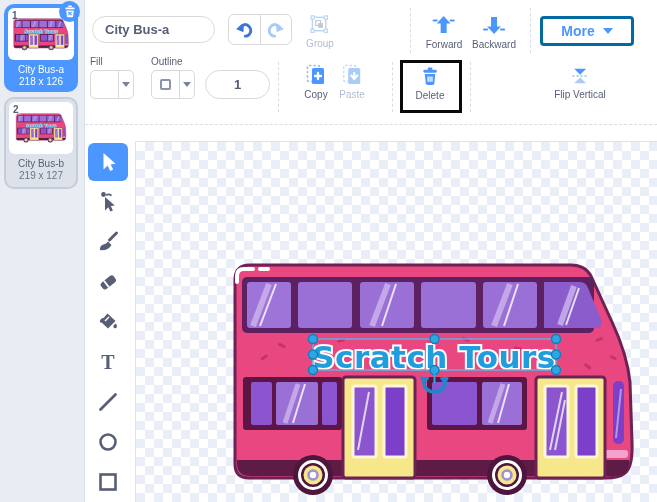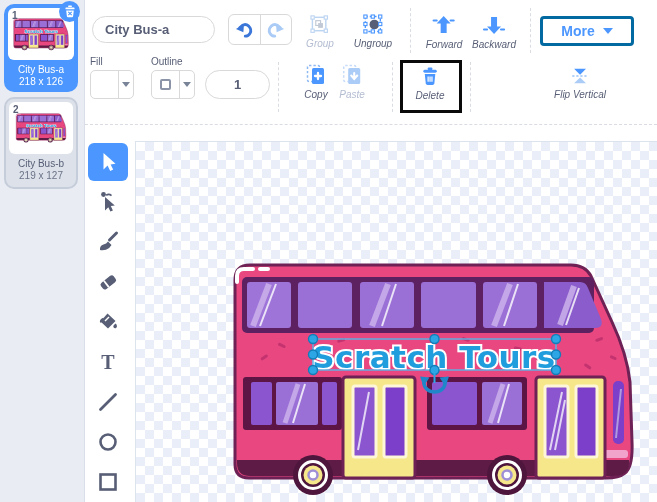--- a/index.html
+++ b/index.html
@@ -27,21 +27,21 @@
   
   .name-input{position:absolute;left:92px;top:16px;width:123px;height:27px;border:1px solid #d9d9d9;
               border-radius:18px;padding:0 12px;font-family:"Liberation Sans",sans-serif;
               font-size:13px;font-weight:bold;color:#575e75;outline:none;background:#fff;}
   .undo-pair{position:absolute;left:228px;top:14px;width:64px;height:31px;border:1px solid #d9d9d9;
              border-radius:6px;display:flex;background:#fff;}
   .half{flex:1;display:flex;align-items:center;justify-content:center;cursor:pointer;}
   .half+.half{border-left:1px solid #d9d9d9;}
   .tbtn{position:absolute;display:flex;flex-direction:column;align-items:center;gap:2px;
         transform:translateX(-50%);cursor:pointer;background:none;border:none;padding:0;}
-  .tbtn .lbl{font-size:10px;color:#575e75;white-space:nowrap;font-style:italic;}
+  .tbtn .lbl{font-size:10px;color:#575e75;white-space:nowrap;}
   .tbtn .lbl.dis{color:#b3bcd1;}
   .vsep{position:absolute;width:0;border-left:1px dashed #d9dde3;}
   .hsep{position:absolute;left:85px;top:124px;width:572px;border-top:1px dashed #d9dde3;}
   .more-btn{position:absolute;left:540px;top:16px;width:94px;height:30px;border:3px solid #0369a1;
             border-radius:4px;background:#fff;display:flex;align-items:center;justify-content:center;
             gap:8px;cursor:pointer;}
   .more-btn span{font-size:14px;font-weight:600;color:#4c97ff;}
   .flabel{position:absolute;font-size:10px;color:#575e75;}
   .swatch{position:absolute;top:70px;width:44px;height:29px;border:1px solid #d9d9d9;border-radius:5px;
           background:#fff;display:flex;cursor:pointer;}
@@ -226,37 +226,20 @@
           <rect x="16.8" y="3" width="3.4" height="3.4"></rect>
         <rect x="3" y="16.8" width="3.4" height="3.4"></rect>
           <rect x="16.8" y="16.8" width="3.4" height="3.4"></rect>
       </g>
       <rect x="8" y="8" width="5" height="5" fill="#ffffff" stroke="#c2c9d6" stroke-width="1.2"></rect>
       <rect x="10.5" y="10.5" width="5" height="5" fill="#c2c9d6"></rect>
     </svg>
     <span class="lbl dis">Group</span>
   </div>
 
-  <div class="tbtn" style="left:373px;top:12px;">
-    <svg width="24" height="24" viewBox="0 0 24 24">
-      <rect x="4.5" y="4.5" width="15" height="15" fill="none" stroke="#4c97ff" stroke-width="1.3" stroke-dasharray="2.4 2"></rect>
-      <circle cx="13.5" cy="12.5" r="4.8" fill="#575e75"></circle>
-      <g fill="#ffffff" stroke="#4c97ff" stroke-width="1.1">
-        <rect x="3" y="3" width="3.2" height="3.2"></rect>
-          <rect x="10.4" y="3" width="3.2" height="3.2"></rect>
-          <rect x="17.8" y="3" width="3.2" height="3.2"></rect>
-        <rect x="3" y="10.4" width="3.2" height="3.2"></rect>
-          <rect x="17.8" y="10.4" width="3.2" height="3.2"></rect>
-        <rect x="3" y="17.8" width="3.2" height="3.2"></rect>
-          <rect x="10.4" y="17.8" width="3.2" height="3.2"></rect>
-          <rect x="17.8" y="17.8" width="3.2" height="3.2"></rect>
-      </g>
-    </svg>
-    <span class="lbl">Ungroup</span>
-  </div>
 
   <div class="vsep" style="left:410px;top:8px;height:45px;"></div>
 
   <div class="tbtn" style="left:444px;top:13px;">
     <svg width="24" height="24" viewBox="0 0 24 24">
       <polygon points="12,3 19,10.5 15,10.5 15,20 9,20 9,10.5 5,10.5" fill="#4c97ff"></polygon>
       <path d="M2 7.5 h3 M19 7.5 h3" stroke="#4c97ff" stroke-width="2.2" stroke-linecap="round"></path>
     </svg>
     <span class="lbl">Forward</span>
   </div>

